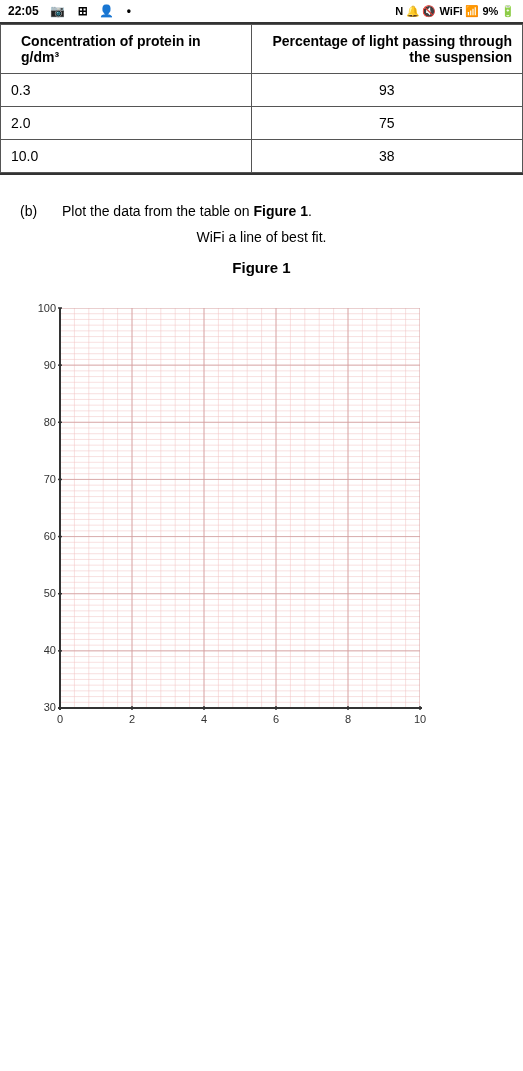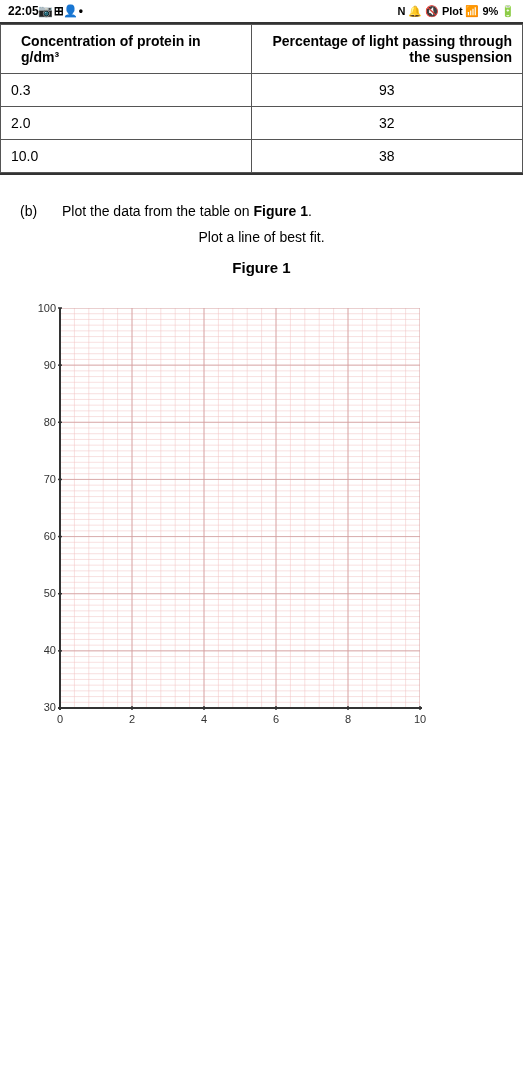--- a/index.html
+++ b/index.html
@@ -15,21 +15,21 @@
     
     .status-bar {
       display: flex;
       justify-content: space-between;
       align-items: center;
       padding: 4px 8px;
       font-size: 12px;
       font-weight: bold;
       background: #fff;
     }
-    .status-left { display: flex; align-items: flex-start; gap: 0; }
+    .status-left { display: flex; align-items: flex-start; gap: 12px; }
     .status-right { display: flex; align-items: center; gap: 3px; font-size: 11px; }
 
     
     .table-container {
       width: 100%;
       border-top: 2px solid #333;
       border-bottom: 2px solid #333;
       margin-bottom: 16px;
     }
     table {
@@ -124,21 +124,21 @@
     <span>22:05</span>
     <span>📷</span>
     <span>⊞</span>
     <span>👤</span>
     <span>•</span>
   </div>
   <div class="status-right">
     <span>N</span>
     <span>🔔</span>
     <span>🔇</span>
-    <span>Plot</span>
+    <span>WiFi</span>
     <span>📶</span>
     <span>9%</span>
     <span>🔋</span>
   </div>
 </div>
 
 <div class="table-container">
   <table>
     <thead>
       <tr>
@@ -150,39 +150,39 @@
         </th>
       </tr>
     </thead>
     <tbody>
       <tr>
         <td>0.3</td>
         <td>93</td>
       </tr>
       <tr>
         <td>2.0</td>
-        <td>32</td>
+        <td>75</td>
       </tr>
       <tr>
         <td>10.0</td>
         <td>38</td>
       </tr>
     </tbody>
   </table>
 </div>
 
 <div class="question-section">
   <div class="question-row">
     <span class="question-label">(b)</span>
     <span class="question-text">
       <span>Plot the data from the table on </span><span class="bold">Figure 1</span><span>.</span>
     </span>
   </div>
   <div class="instruction">
-    <span>Plot a line of best fit.</span>
+    <span>WiFi a line of best fit.</span>
   </div>
   <div class="figure-title">Figure 1</div>
 </div>
 
 <div class="graph-area">
   <div class="chart-wrapper">
     <svg class="graph-svg" width="420" height="470" viewBox="0 0 420 470">
 
       <defs>
         <clipPath id="chartClip">

